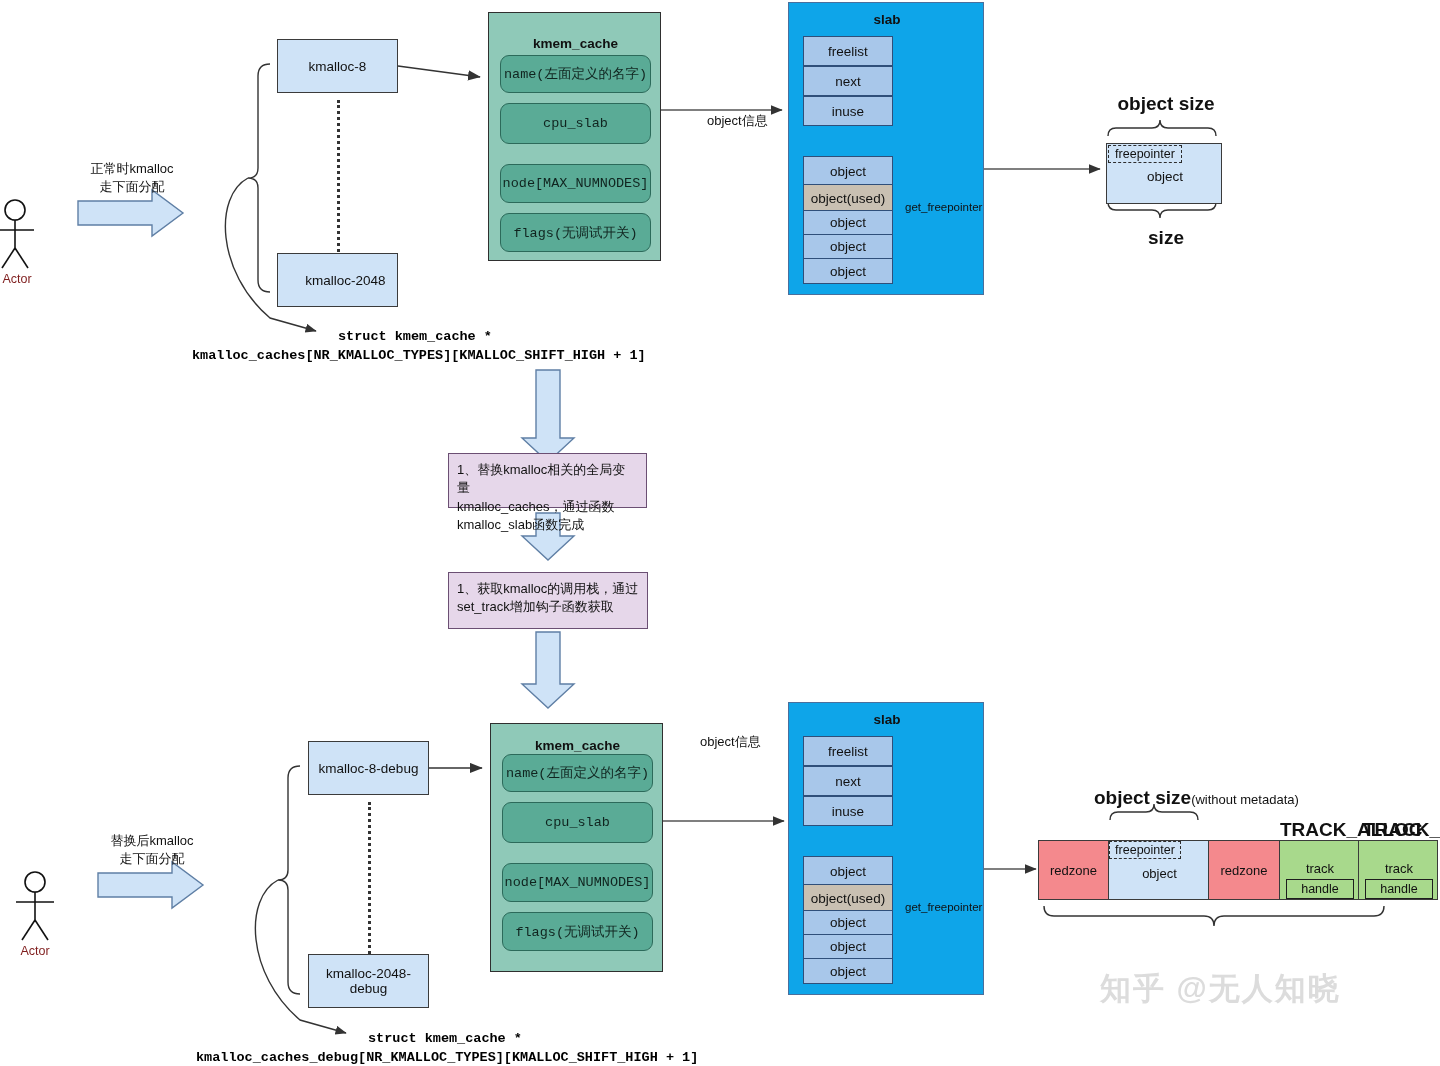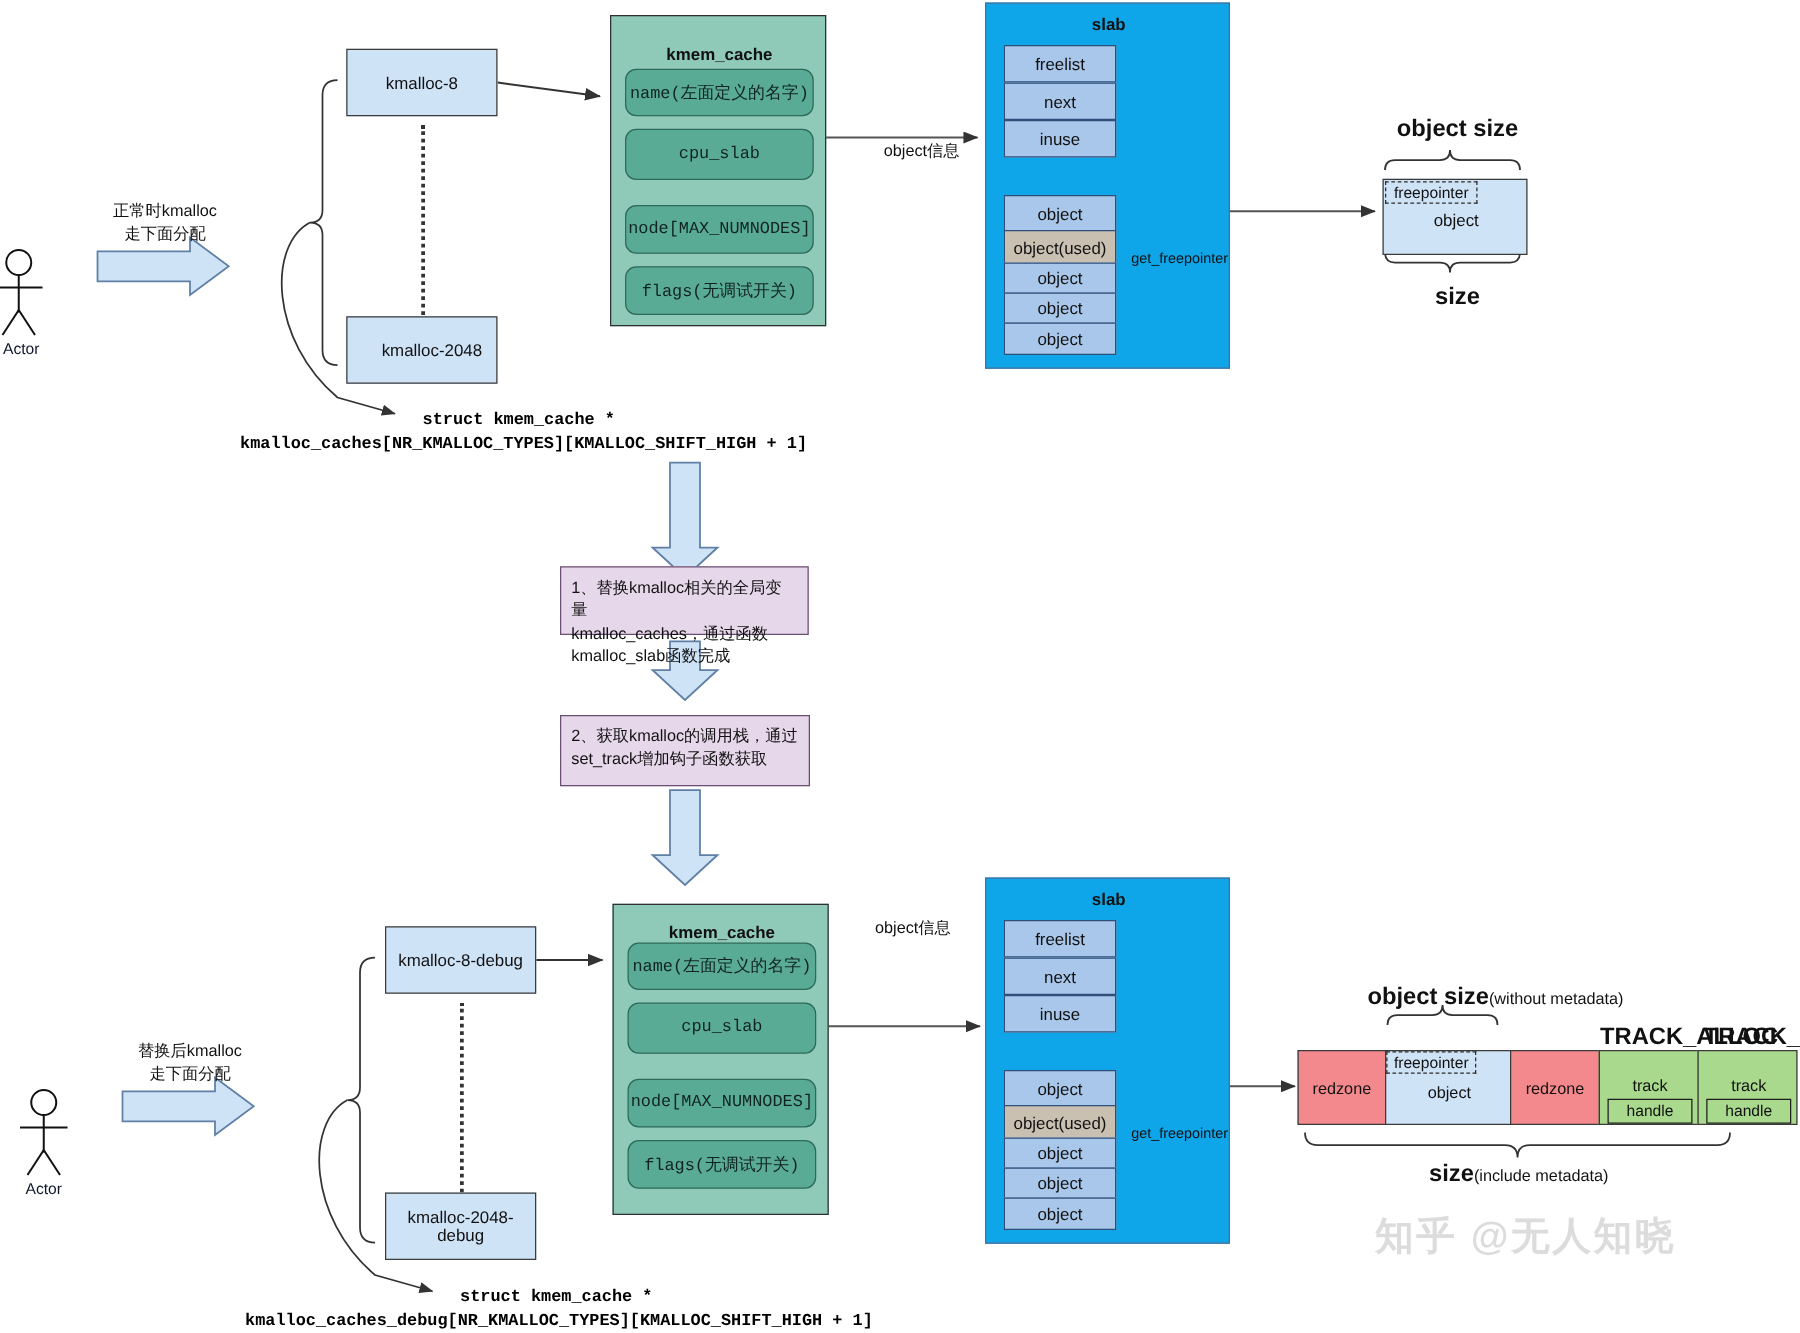--- a/index.html
+++ b/index.html
@@ -17,21 +17,21 @@
   .slab-title{font-weight:bold;font-size:13.5px;color:#111;}
   .slab-cell{background:#a8c7ea;border:1.4px solid #2f4f7a;color:#111;font-size:13.5px;}
   .slab-cell.used{background:#c9c0b2;}
   .purple-box{background:#e6d7ea;border:1.6px solid #6b4f73;color:#111;font-size:13px;
                text-align:left;line-height:1.42;padding:7px 8px 6px 8px;}
   .code-text{font-family:"Liberation Mono","DejaVu Sans Mono",monospace;font-weight:bold;
              font-size:13.5px;color:#000;white-space:nowrap;}
   .plain{font-size:13px;color:#111;white-space:nowrap;}
   .bold-lbl{font-size:19px;color:#111;font-weight:bold;white-space:nowrap;}
   .small-lbl{font-size:11.5px;color:#111;white-space:nowrap;}
-  .actor-lbl{font-size:12.5px;color:#0f172a;}
+  .actor-lbl{font-size:12.5px;color:#7f1d1d;}
   .freeptr{border:1.4px dashed #2d2d2d;font-size:12.5px;color:#111;background:transparent;}
   .redzone{background:#f4898d;border:1.4px solid #3b3b3b;color:#111;font-size:13px;}
   .objzone{background:#cfe3f7;border:1.4px solid #3b3b3b;color:#111;font-size:13px;}
   .greenzone{background:#a8d98c;border:1.4px solid #3b3b3b;color:#111;font-size:13px;}
   .handle{background:#a8d98c;border:1.5px solid #1d1d1d;color:#111;font-size:12.5px;}
   .watermark{color:#dcdcdc;font-size:31px;font-weight:bold;letter-spacing:2px;white-space:nowrap;}
   svg{position:absolute;left:0;top:0;overflow:visible;pointer-events:none;}
   .dotline{border-left:3px dotted #333;}
 </style>
 </head>
@@ -156,21 +156,21 @@
   <div class="abs bold-lbl" style="left:1108px;top:93px;width:116px;text-align:center;">object size</div>
   <div class="abs blue-box" style="left:1106px;top:143px;width:116px;height:61px;">
     <div class="abs freeptr ctr" style="left:1px;top:1px;width:74px;height:18px;">freepointer</div>
     <div class="abs ctr" style="left:0px;top:22px;width:116px;height:20px;">object</div>
   </div>
   <div class="abs bold-lbl" style="left:1108px;top:227px;width:116px;text-align:center;">size</div>
 
   <div class="abs purple-box" style="left:448px;top:453px;width:199px;height:55px;white-space:pre-line;">1、替换kmalloc相关的全局变量
 kmalloc_caches，通过函数
 kmalloc_slab函数完成</div>
-  <div class="abs purple-box" style="left:448px;top:572px;width:200px;height:57px;white-space:pre-line;">2、获取kmalloc的调用栈，通过
+  <div class="abs purple-box" style="left:448px;top:572px;width:200px;height:57px;white-space:pre-line;">1、获取kmalloc的调用栈，通过
 set_track增加钩子函数获取</div>
 
   <div class="abs actor-lbl" style="left:18px;top:944px;width:34px;text-align:center;">Actor</div>
 
   <div class="abs plain" style="left:92px;top:832px;width:120px;text-align:center;line-height:1.35;">
     <div>替换后kmalloc</div>
     <div>走下面分配</div>
   </div>
 
   <div class="abs blue-box ctr" style="left:308px;top:741px;width:121px;height:54px;">
@@ -228,19 +228,16 @@
   <div class="abs greenzone" style="left:1279px;top:840px;width:80px;height:60px;">
     <div class="abs ctr" style="left:0;top:18px;width:80px;height:18px;">track</div>
     <div class="abs handle ctr" style="left:6px;top:38px;width:68px;height:20px;">handle</div>
   </div>
 
   <div class="abs greenzone" style="left:1358px;top:840px;width:80px;height:60px;">
     <div class="abs ctr" style="left:0;top:18px;width:80px;height:18px;">track</div>
     <div class="abs handle ctr" style="left:6px;top:38px;width:68px;height:20px;">handle</div>
   </div>
 
-  <div class="abs" style="left:1040px;top:929px;width:350px;text-align:center;white-space:nowrap;">
-    <span class="bold-lbl">size</span><span class="plain">(include metadata)</span>
-  </div>
 
   <div class="abs watermark" style="left:1100px;top:968px;">知乎 @无人知晓</div>
 
 </div>
 
 </body></html>

